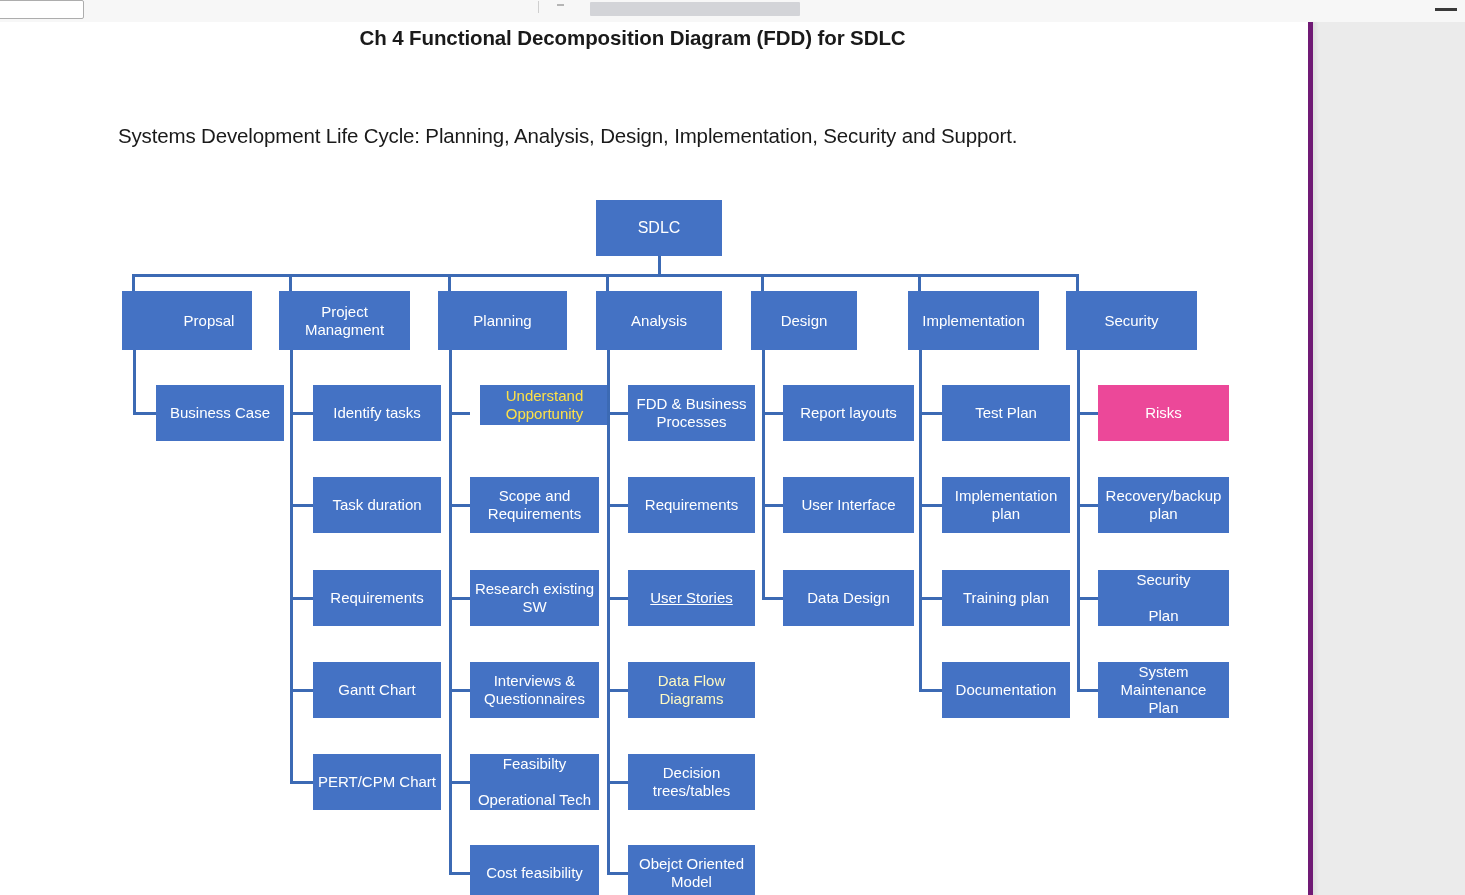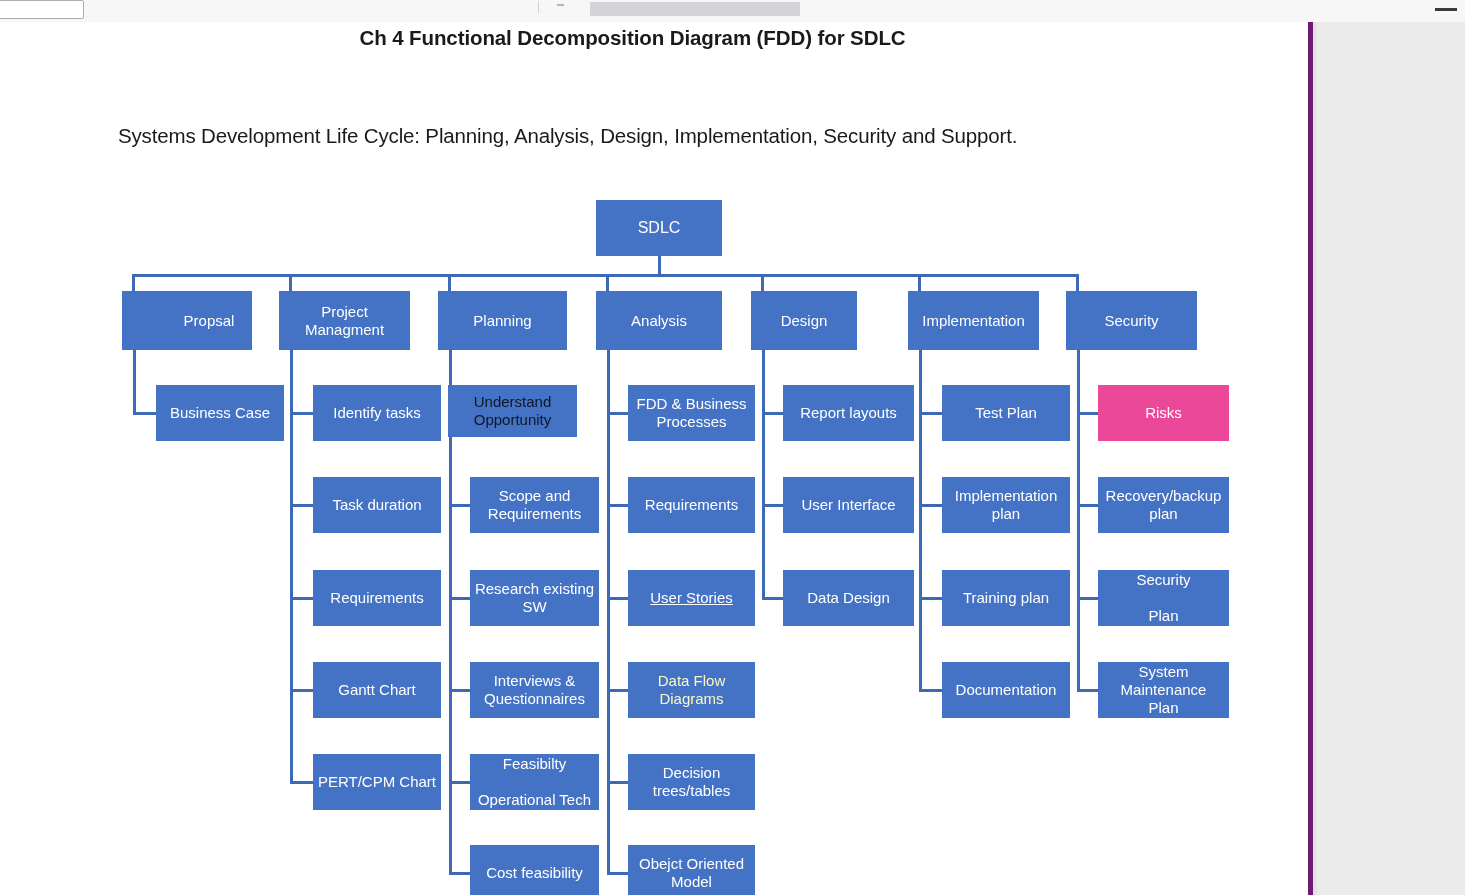--- a/index.html
+++ b/index.html
@@ -194,21 +194,21 @@
         <div class="conn-h" style="left: 290px; top: 759px; width: 23px; background: rgb(60, 106, 180);"></div>
         <div class="node leaf" style="left: 313px; top: 732px; width: 128px; height: 56px; background: rgb(68, 114, 196); color: rgb(255, 255, 255);">
           <span class="label">PERT/CPM Chart</span>
         </div>
         <div class="conn-v" style="left: 448px; top: 252px; height: 17px; background: rgb(60, 106, 180);"></div>
         <div class="node lvl1" style="left: 438px; top: 269px; width: 129px; height: 59px; background: rgb(68, 114, 196); color: rgb(255, 255, 255);">
           <span class="label">Planning</span>
         </div>
         <div class="conn-v" style="left: 449px; top: 328px; height: 523px; background: rgb(60, 106, 180);"></div>
         <div class="conn-h" style="left: 449px; top: 390px; width: 21px; background: rgb(60, 106, 180);"></div>
-        <div class="node leaf" style="left: 448px; top: 363px; width: 129px; height: 52px; background: rgb(68, 114, 196); color: #0f172a;">
+        <div class="node leaf" style="left: 480px; top: 363px; width: 129px; height: 40px; background: rgb(68, 114, 196); color: #fde047;">
           <span class="label">Understand<br>Opportunity</span>
         </div>
         <div class="conn-h" style="left: 449px; top: 482px; width: 21px; background: rgb(60, 106, 180);"></div>
         <div class="node leaf" style="left: 470px; top: 455px; width: 129px; height: 56px; background: rgb(68, 114, 196); color: rgb(255, 255, 255);">
           <span class="label">Scope and<br>Requirements</span>
         </div>
         <div class="conn-h" style="left: 449px; top: 575px; width: 21px; background: rgb(60, 106, 180);"></div>
         <div class="node leaf" style="left: 470px; top: 548px; width: 129px; height: 56px; background: rgb(68, 114, 196); color: rgb(255, 255, 255);">
           <span class="label">Research existing<br>SW</span>
         </div>

